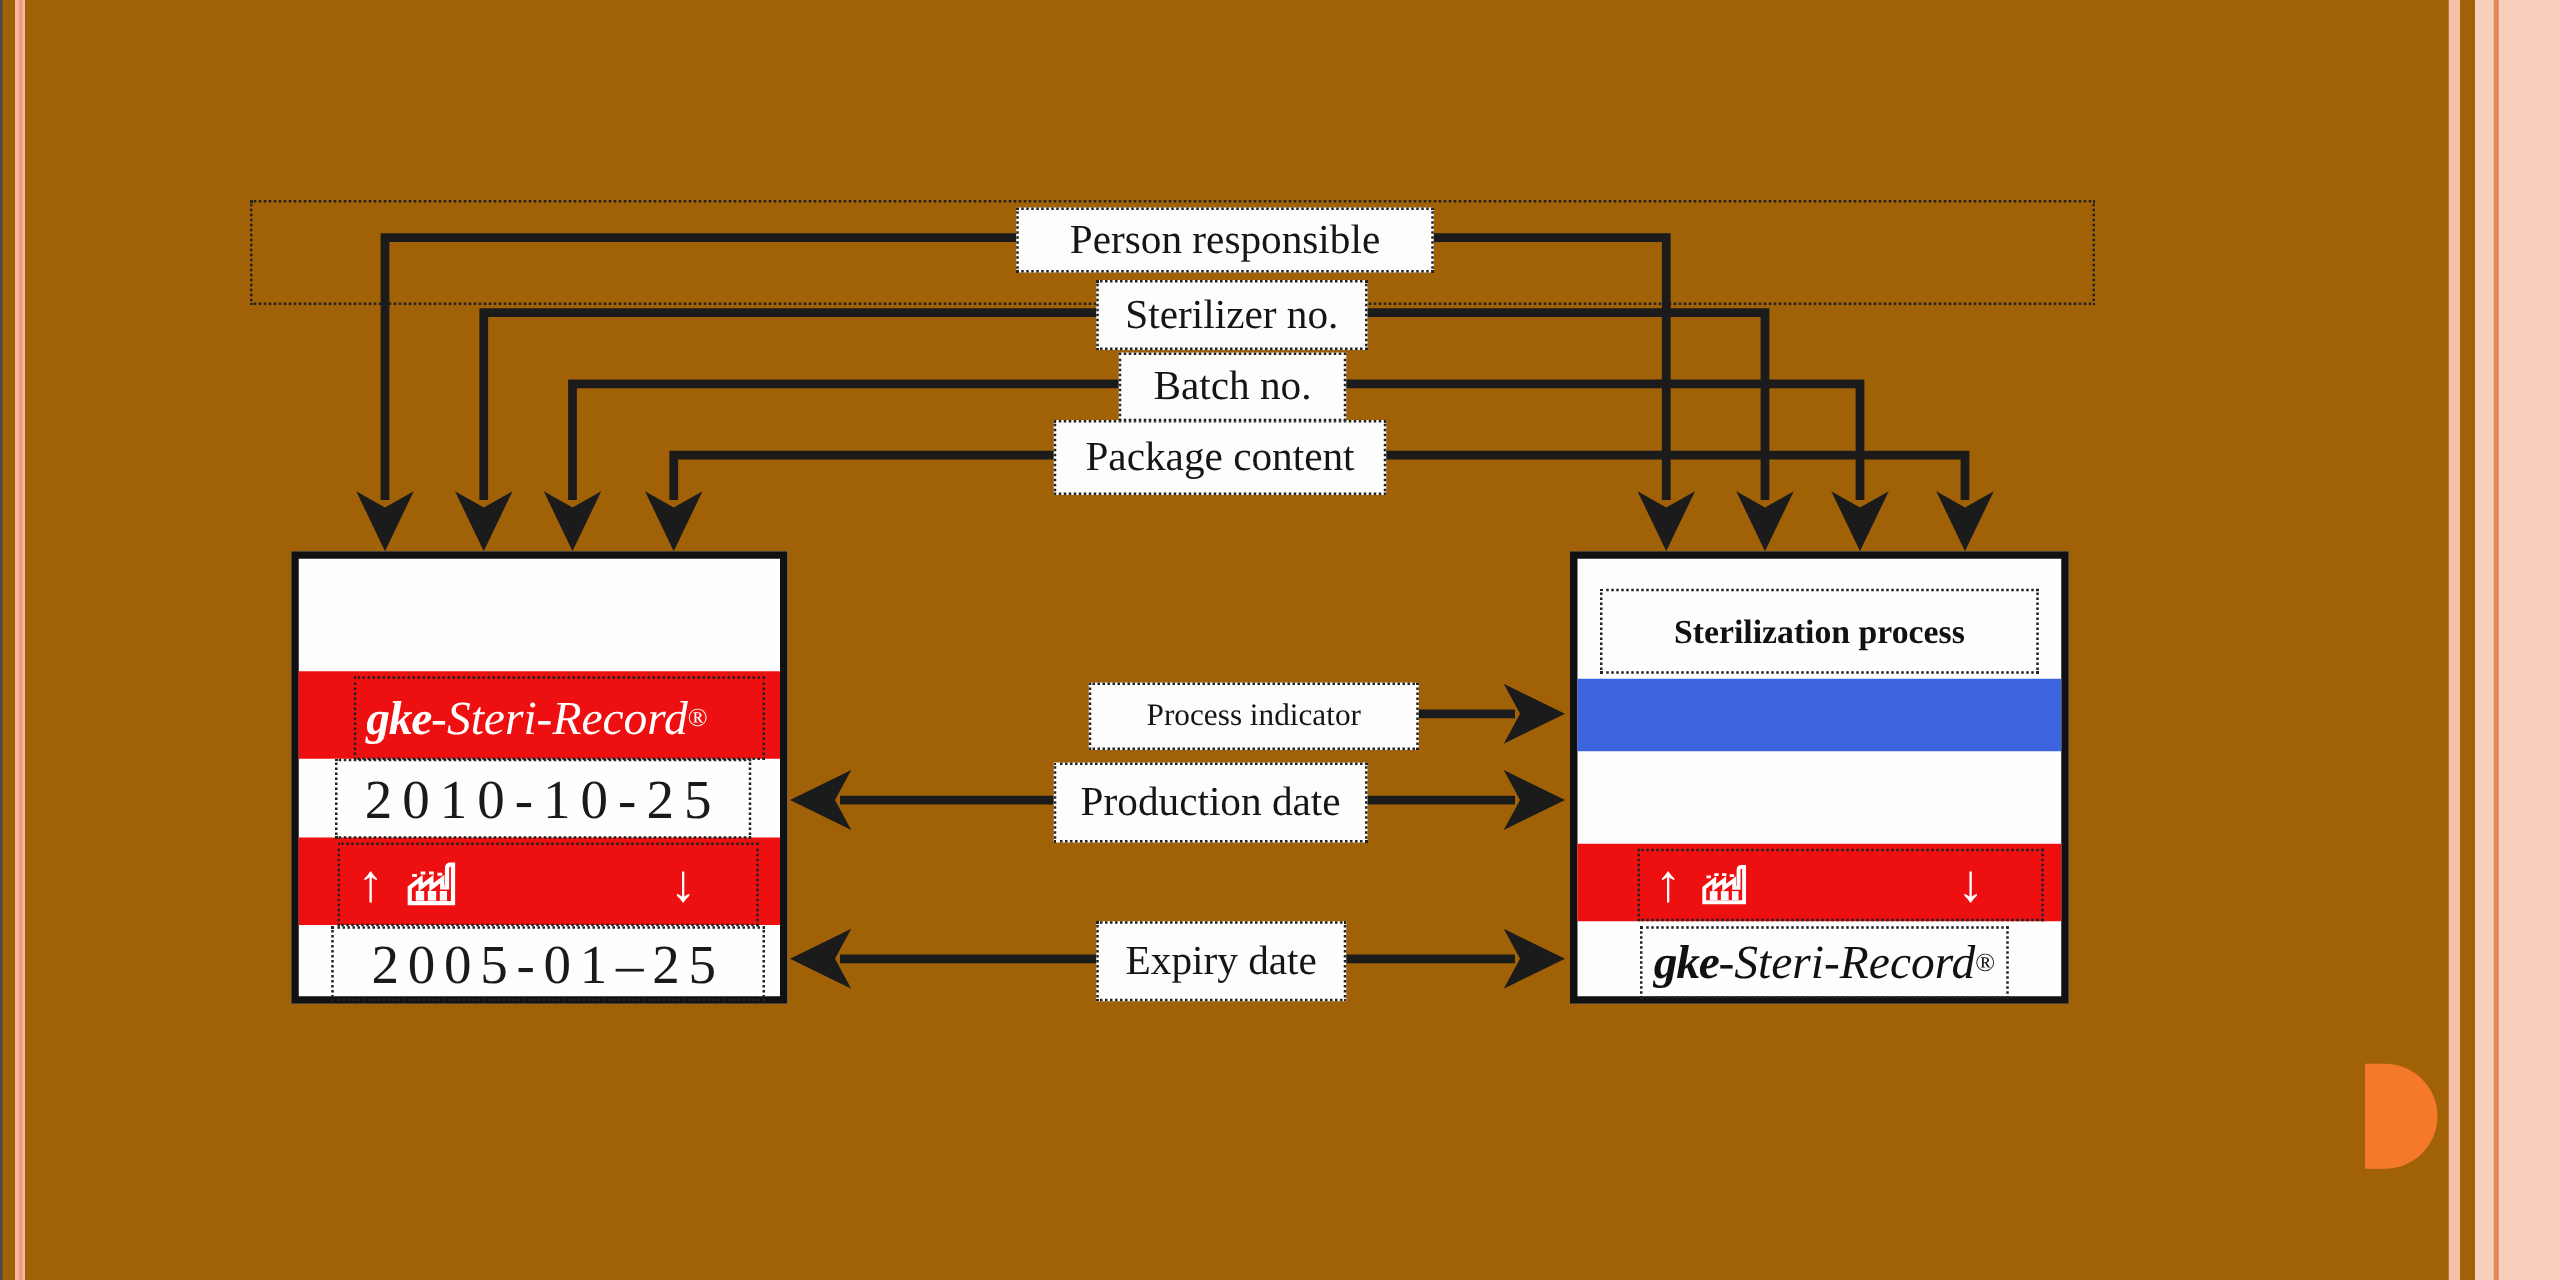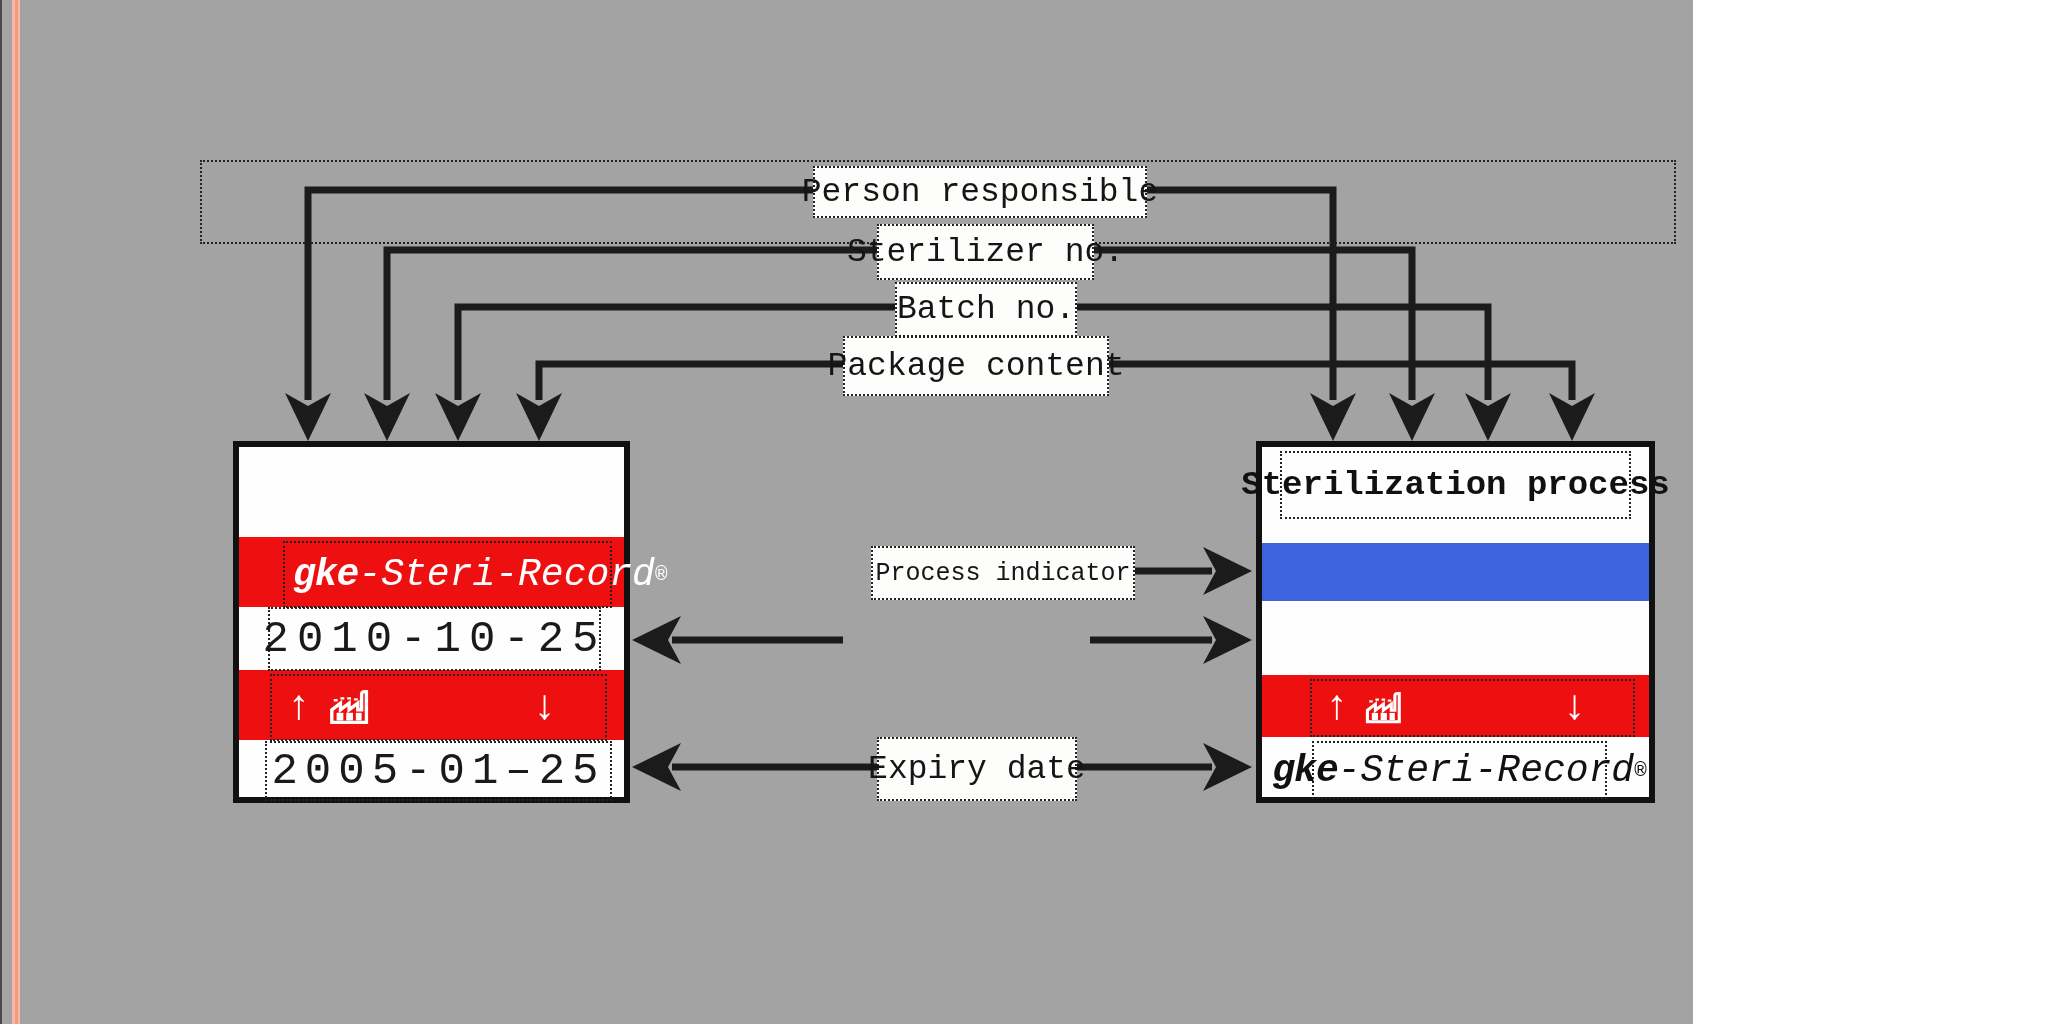--- a/index.html
+++ b/index.html
@@ -1,19 +1,19 @@
 <!DOCTYPE html>
 <html style="--indicator_red: #ee1010; --indicator_blue: #3e63de; --shape_orange: #f5792b; --stripe_peach: #f8cebd; --ink: #1b1b1b;"><head>
 <meta charset="utf-8">
 <style>
   html,body{margin:0;padding:0;background:#ffffff;}
   .canvas{
-    position:relative;width:1693px;height:1024px;overflow:hidden;
-    background:#a3a3a3;
-    font-family:Liberation Mono, monospace;
+    position:relative;width:2048px;height:1024px;overflow:hidden;
+    background:#a16207;
+    font-family:Liberation Serif, serif;
     color:#1b1b1b;
   }
   
   .edge{position:absolute;top:0;bottom:0;}
   .edge-dark-left{left:0;width:2px;background:#4a4a4a;}
   .stripe-left{left:12px;width:8px;background:#f7b9a4;}
   .stripe-left-core{left:15px;width:3px;background:#f19c80;}
   .stripe-r1{left:1959px;width:9px;background:#f6c0a8;}
   .stripe-r2{left:1980px;width:68px;background:#f8cebd;}
   .stripe-r2-line{left:1995px;width:4px;background:#e08858;}
@@ -56,21 +56,21 @@
   .band-blue{background:#3e63de;}
   
   .lb-code{left:44px;top:22px;width:311px;height:59px;font-size:46px;letter-spacing:2px;word-spacing:26px;padding-left:6px;justify-content:flex-start;color:#1a1a1a;}
   .lb-redband1{top:90px;height:70px;}
   .lb-brand{left:44px;top:94px;width:317px;height:63px;font-size:38px;color:#fff;justify-content:flex-start;padding-left:8px;}
   .lb-date1{left:29px;top:160px;width:329px;height:60px;font-size:44px;letter-spacing:8px;justify-content:center;color:#1a1a1a;}
   .lb-redband2{top:223px;height:70px;}
   .lb-icons{left:31px;top:227px;width:305px;height:63px;padding:0 14px;justify-content:flex-start;gap:16px;}
   .lb-date2{left:26px;top:294px;width:343px;height:56px;font-size:44px;letter-spacing:7px;justify-content:center;color:#1a1a1a;}
   
-  .rb-title{left:18px;top:4px;width:347px;height:64px;font-size:34px;font-weight:bold;justify-content:center;color:#111;}
+  .rb-title{left:18px;top:24px;width:347px;height:64px;font-size:27px;font-weight:bold;justify-content:center;color:#111;}
   .rb-blueband{top:96px;height:58px;}
   .rb-change{left:10px;top:165px;width:363px;height:52px;font-size:31px;justify-content:center;color:#1a1a1a;}
   .rb-redband{top:228px;height:62px;}
   .rb-icons{left:48px;top:232px;width:297px;height:54px;padding:0 12px;justify-content:flex-start;gap:14px;}
   .rb-brand{left:50px;top:294px;width:291px;height:54px;font-size:38px;justify-content:center;color:#111;}
   
   .brand-gke{font-style:italic;font-weight:bold;letter-spacing:-1px;}
   .brand-name{font-style:italic;}
   .brand-reg{font-size:0.55em;vertical-align:super;}
   
@@ -123,20 +123,21 @@
     <path class="head" d="M632 767 L681 743 L668 767 L681 791 Z"></path>
     <path class="line" d="M1073 767 H1212"></path>
     <path class="head" d="M1252 767 L1203 743 L1216 767 L1203 791 Z"></path>
   </svg>
 
   <div class="callout co-person">Person responsible</div>
   <div class="callout co-sterilizer">Sterilizer no.</div>
   <div class="callout co-package">Package content</div>
   <div class="callout co-batch">Batch no.</div>
   <div class="callout co-process">Process indicator</div>
+  <div class="callout co-production">Production date</div>
   <div class="callout co-expiry">Expiry date</div>
 
   <div class="labelbox box-left">
     <div class="inner">
       <div class="band band-red lb-redband1"></div>
       <div class="band band-red lb-redband2"></div>
       <div class="row dotted lb-brand">
         <span class="brand-gke">gke</span>
           <span class="brand-name">-Steri-Record</span>
           <span class="brand-reg">®</span>

